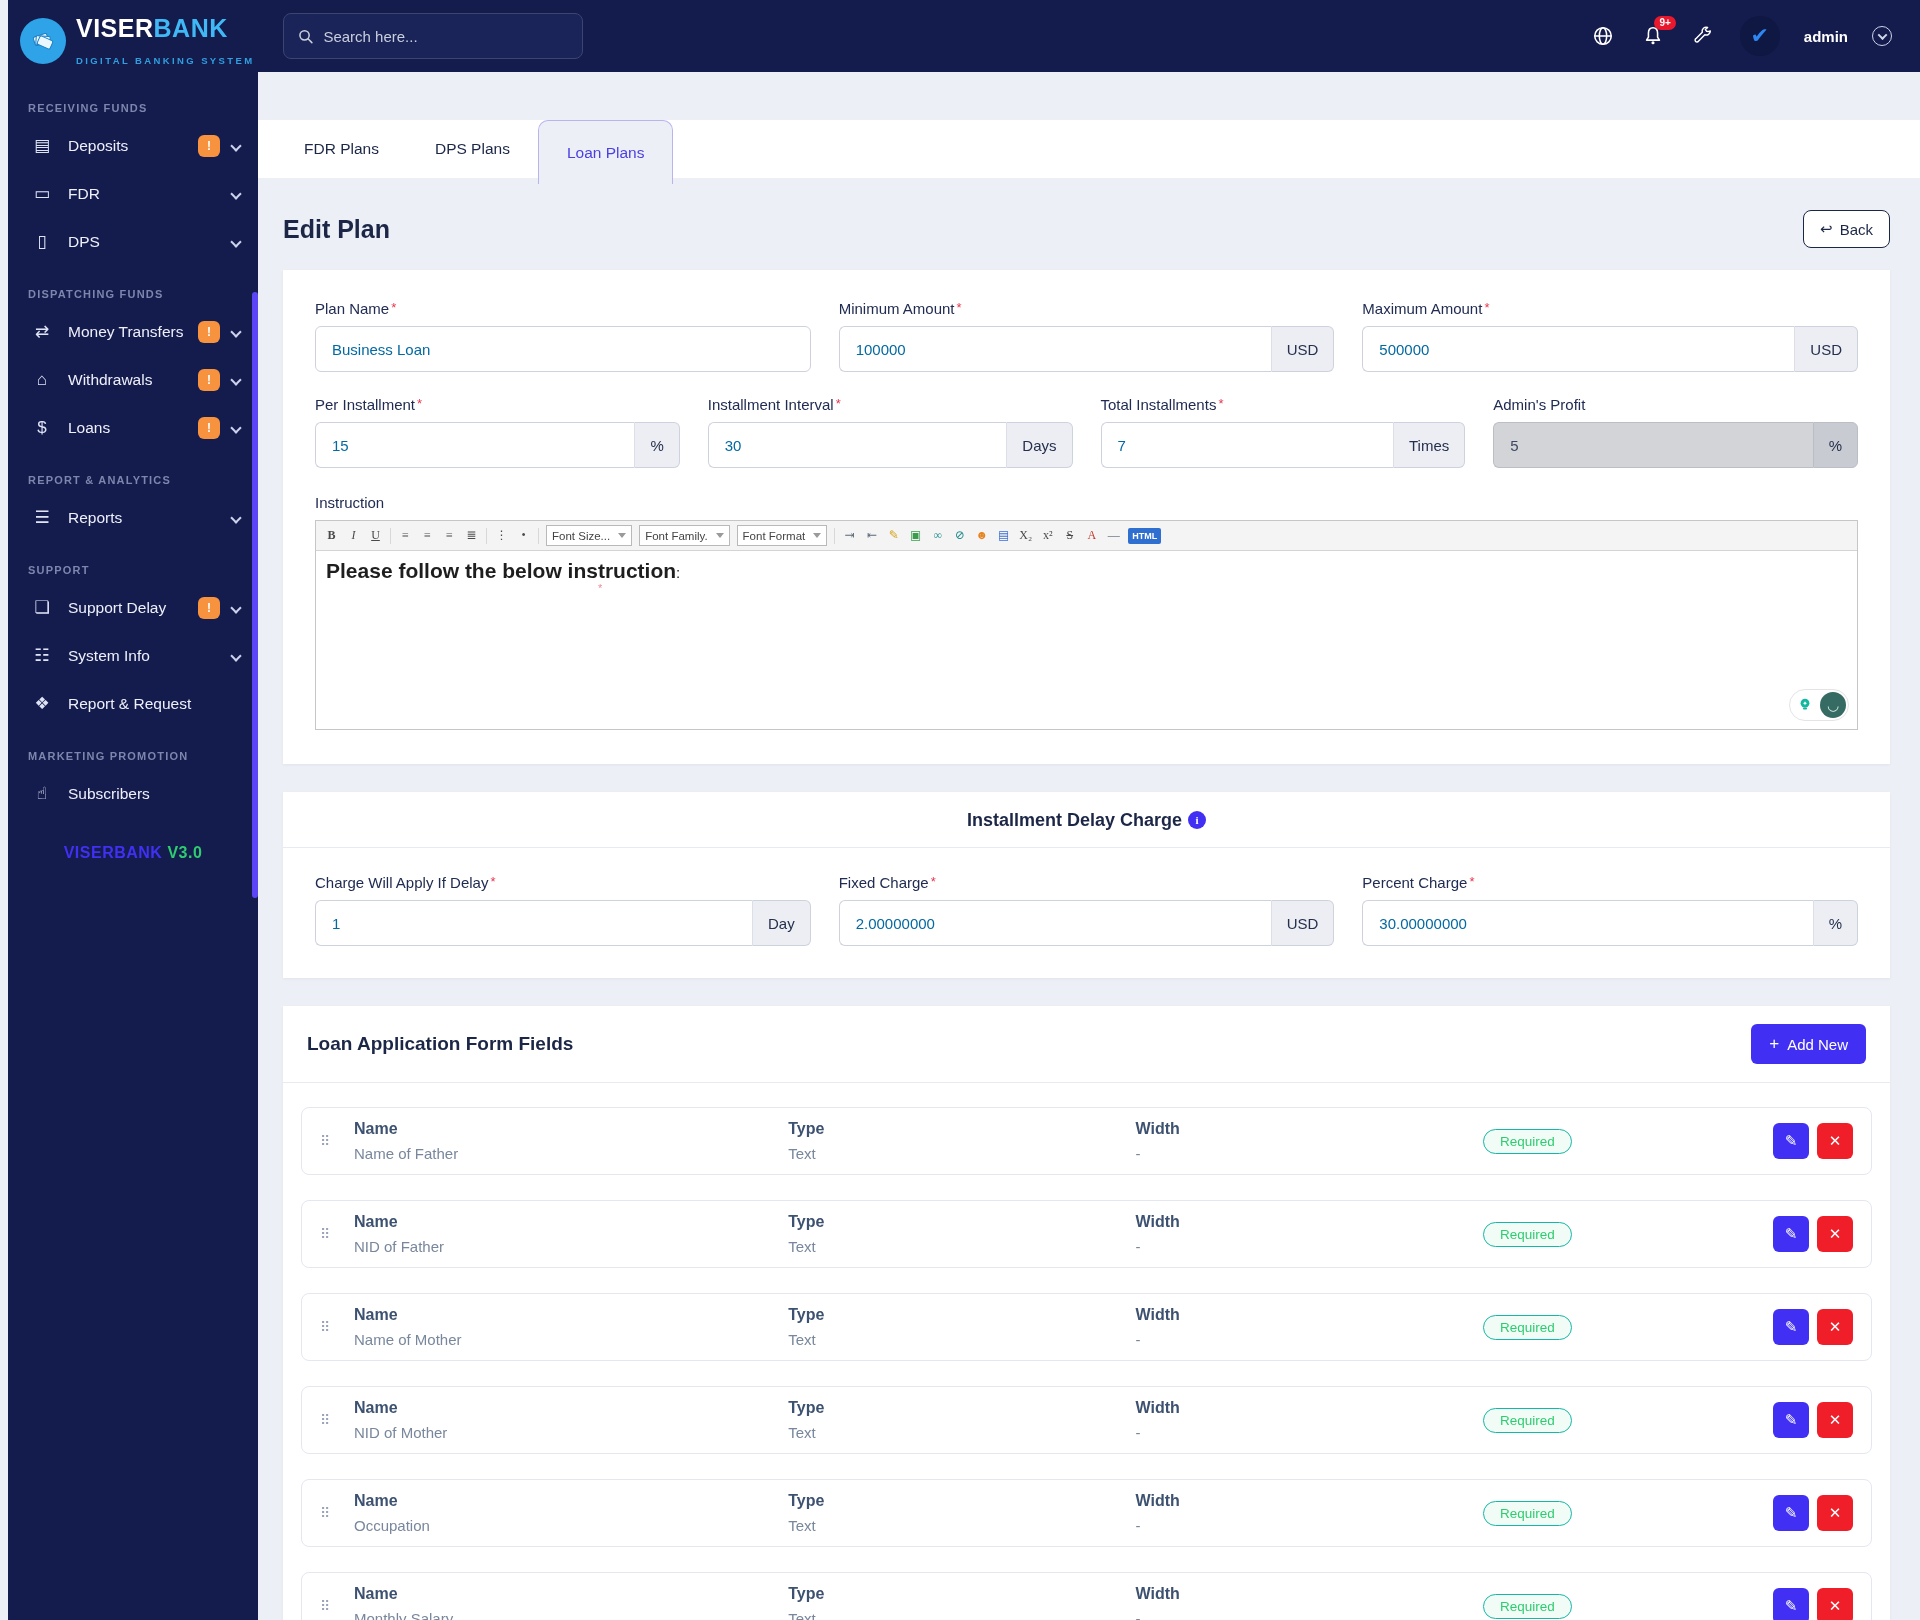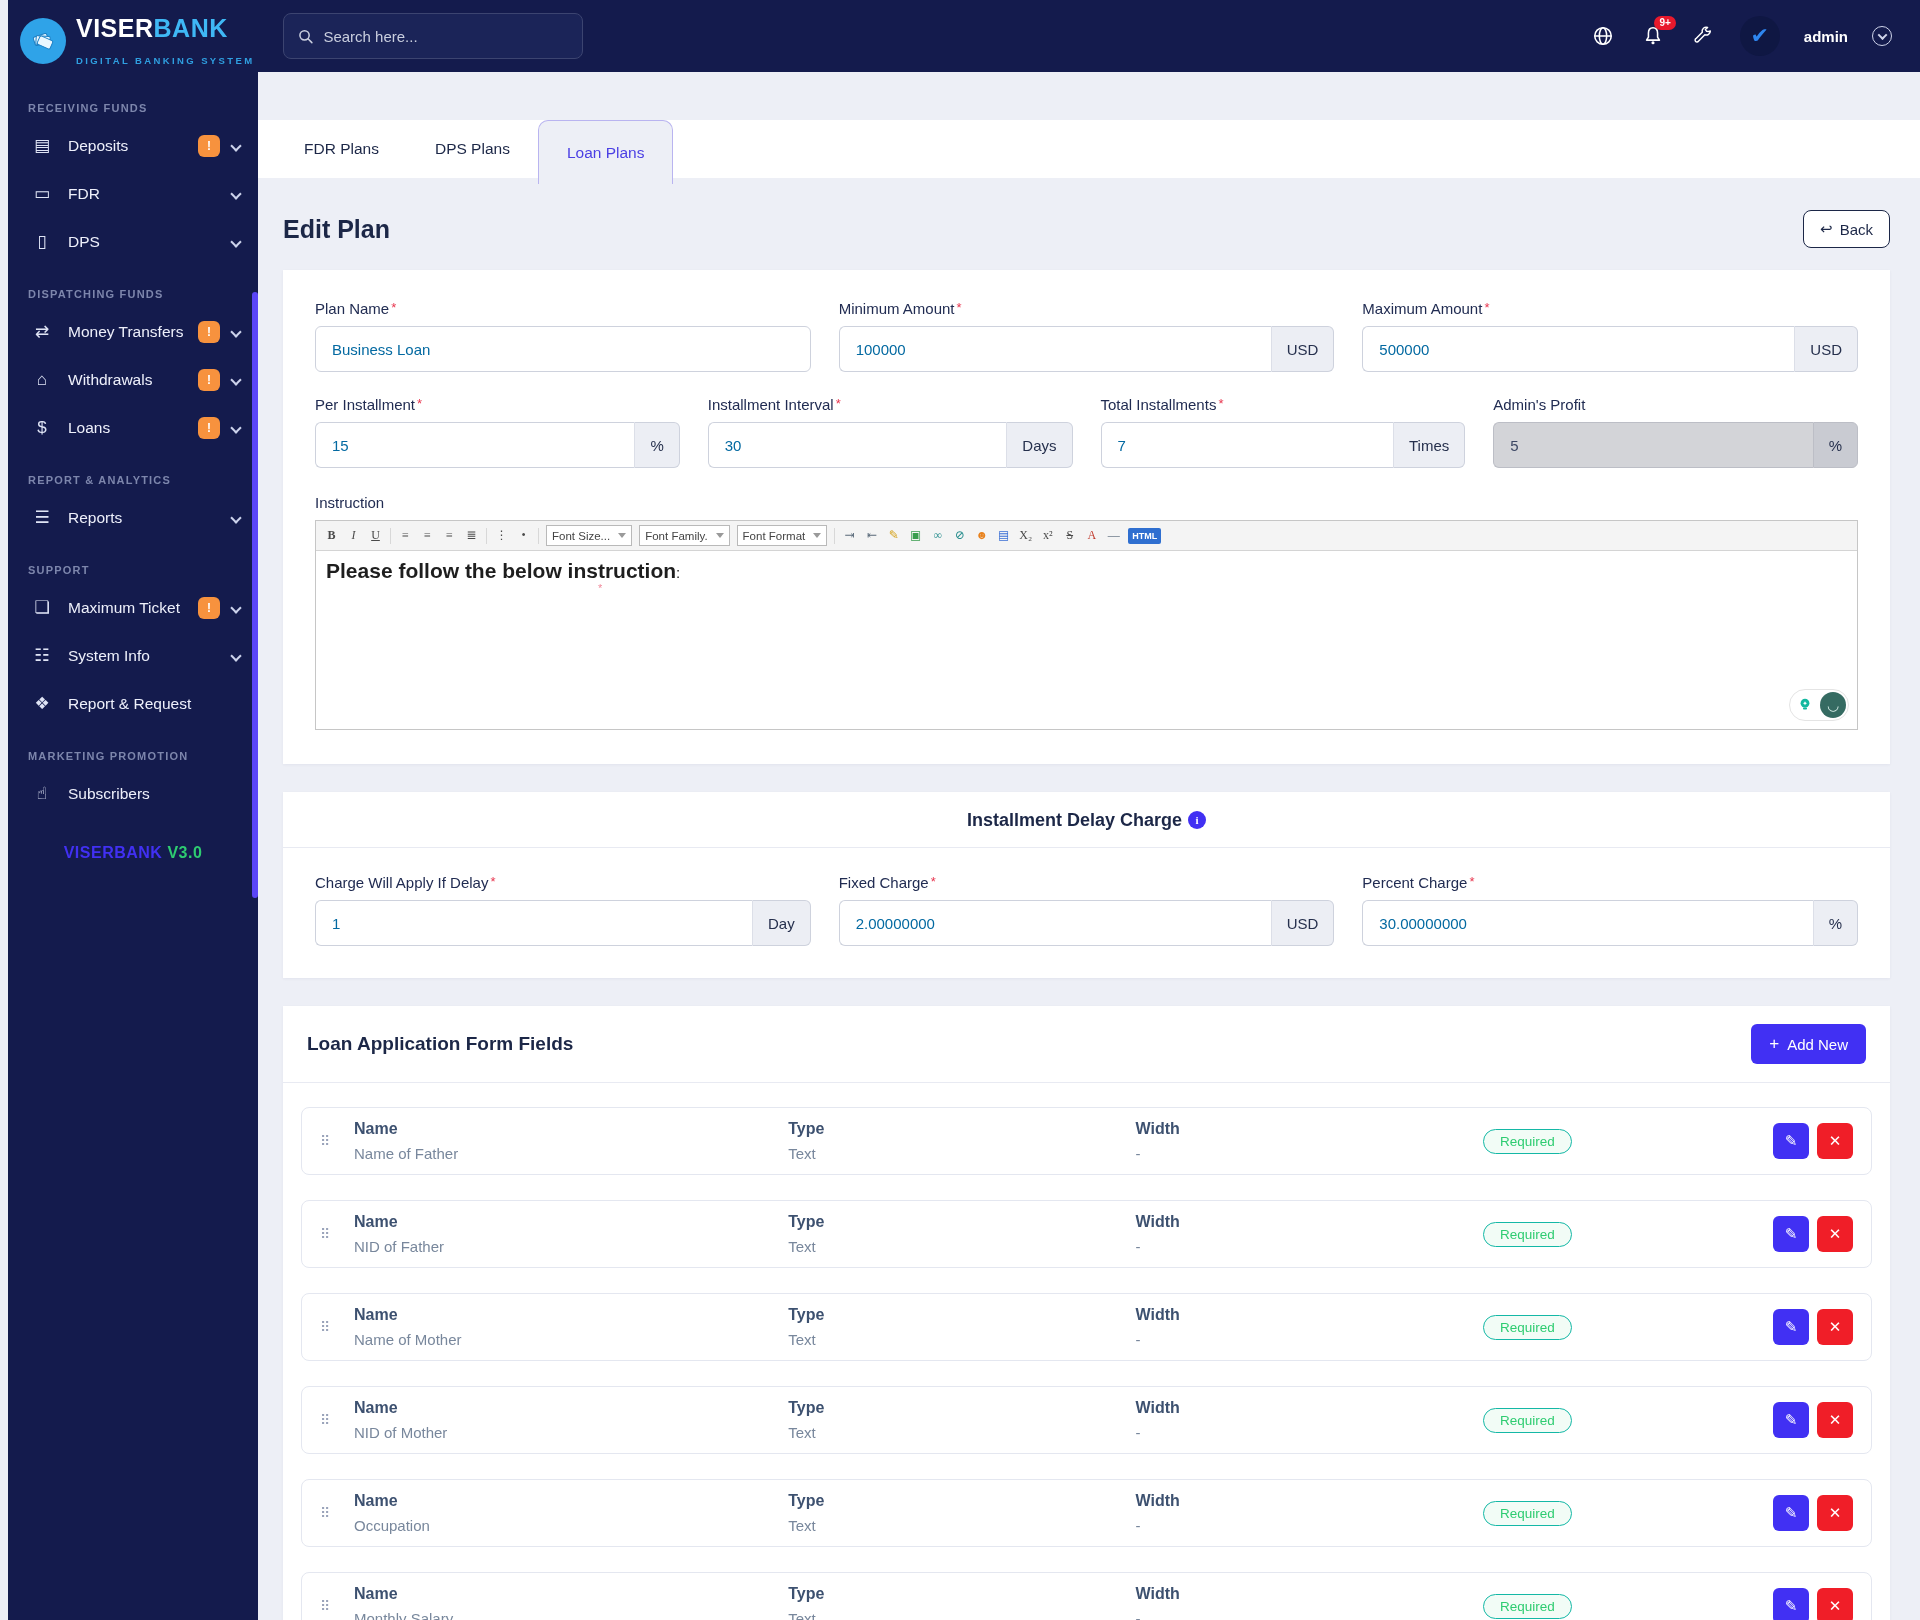--- a/index.html
+++ b/index.html
@@ -186,21 +186,21 @@
 
     <span class="nav-chevron"></span>
   </div>
           </div>
   </div>
         <div class="nav-section">
     <div class="nav-section-label">SUPPORT</div>
     <div class="nav-items">
             <div class="nav-item">
     <span class="nav-icon">❏</span>
-    <span class="nav-label">Maximum Ticket</span>
+    <span class="nav-label">Support Delay</span>
     <span class="nav-badge">!</span>
     <span class="nav-chevron"></span>
   </div>
             <div class="nav-item no-badge">
     <span class="nav-icon">☷</span>
     <span class="nav-label">System Info</span>
 
     <span class="nav-chevron"></span>
   </div>
             <div class="nav-item no-badge">

